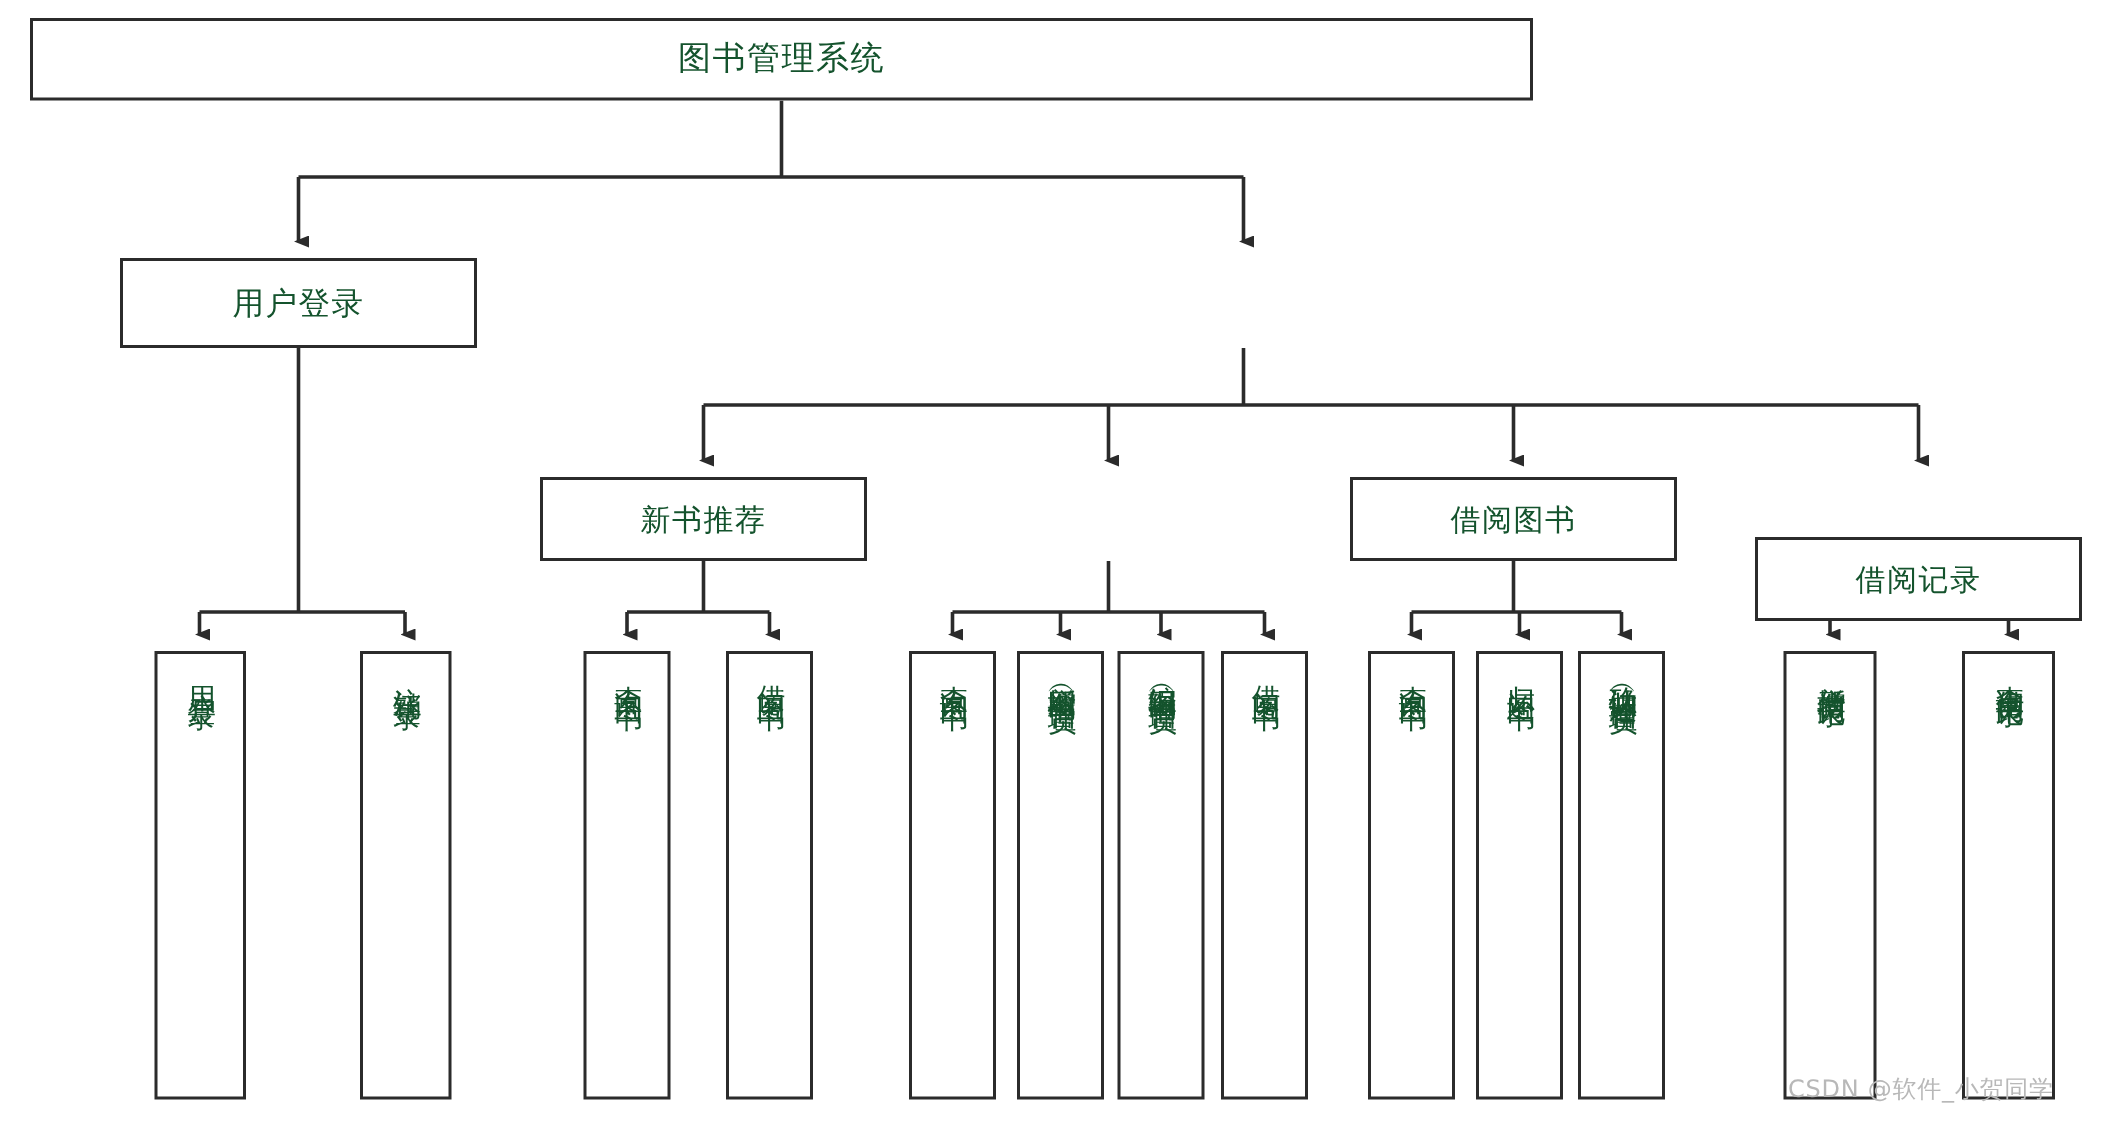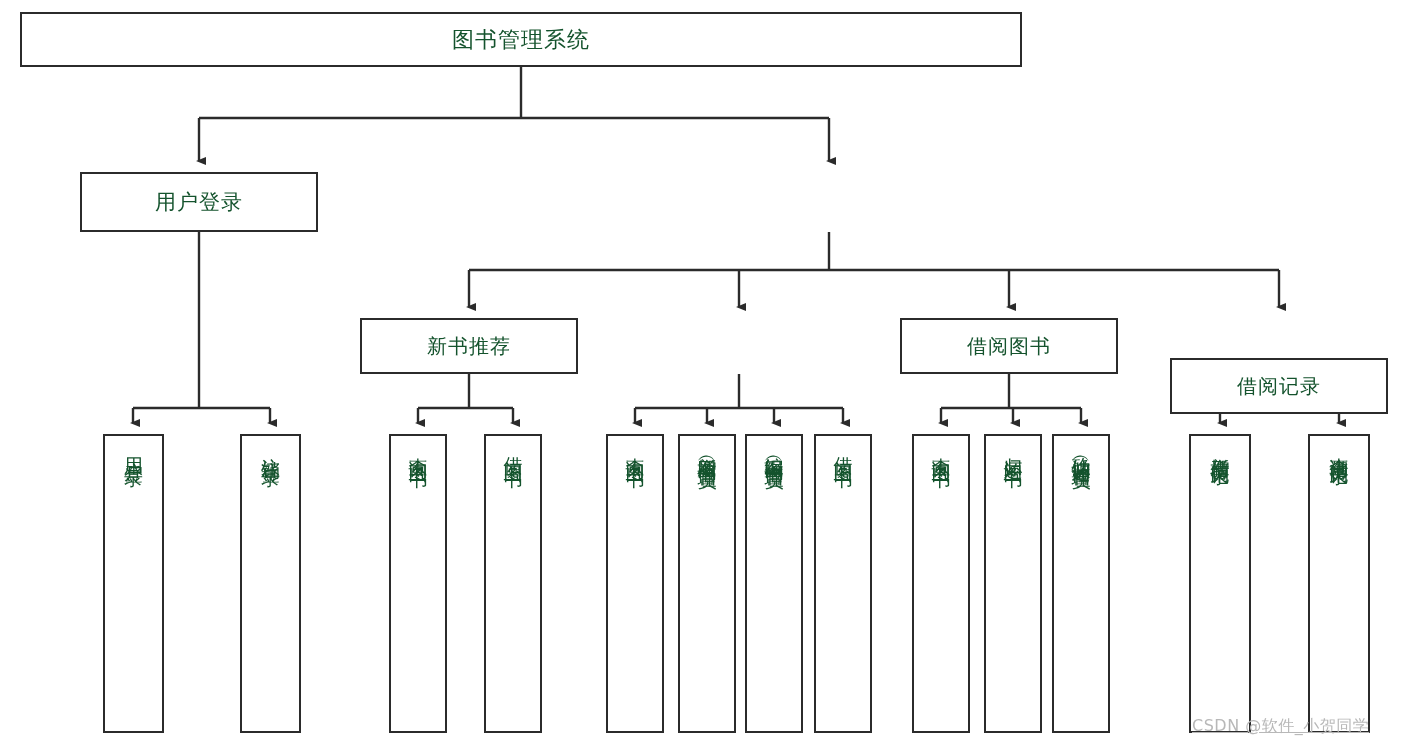--- a/index.html
+++ b/index.html
@@ -67,21 +67,20 @@
     letter-spacing: 2px;
   }
   .watermark {
     position: absolute;
     font-size: 16px;
     color: #b8b8b8;
     letter-spacing: 0.5px;
     white-space: nowrap;
     z-index: 5;
     font-family: "DejaVu Sans", "Liberation Sans", sans-serif;
-    text-decoration: underline;
   }
 </style>
 </head>
 <body>
 
 <div id="canvas">
 
   <svg id="edges" viewBox="0 0 1405 747">
     <defs>
       <marker id="arrow" markerWidth="10" markerHeight="10" refX="4" refY="7" orient="auto" markerUnits="userSpaceOnUse">

